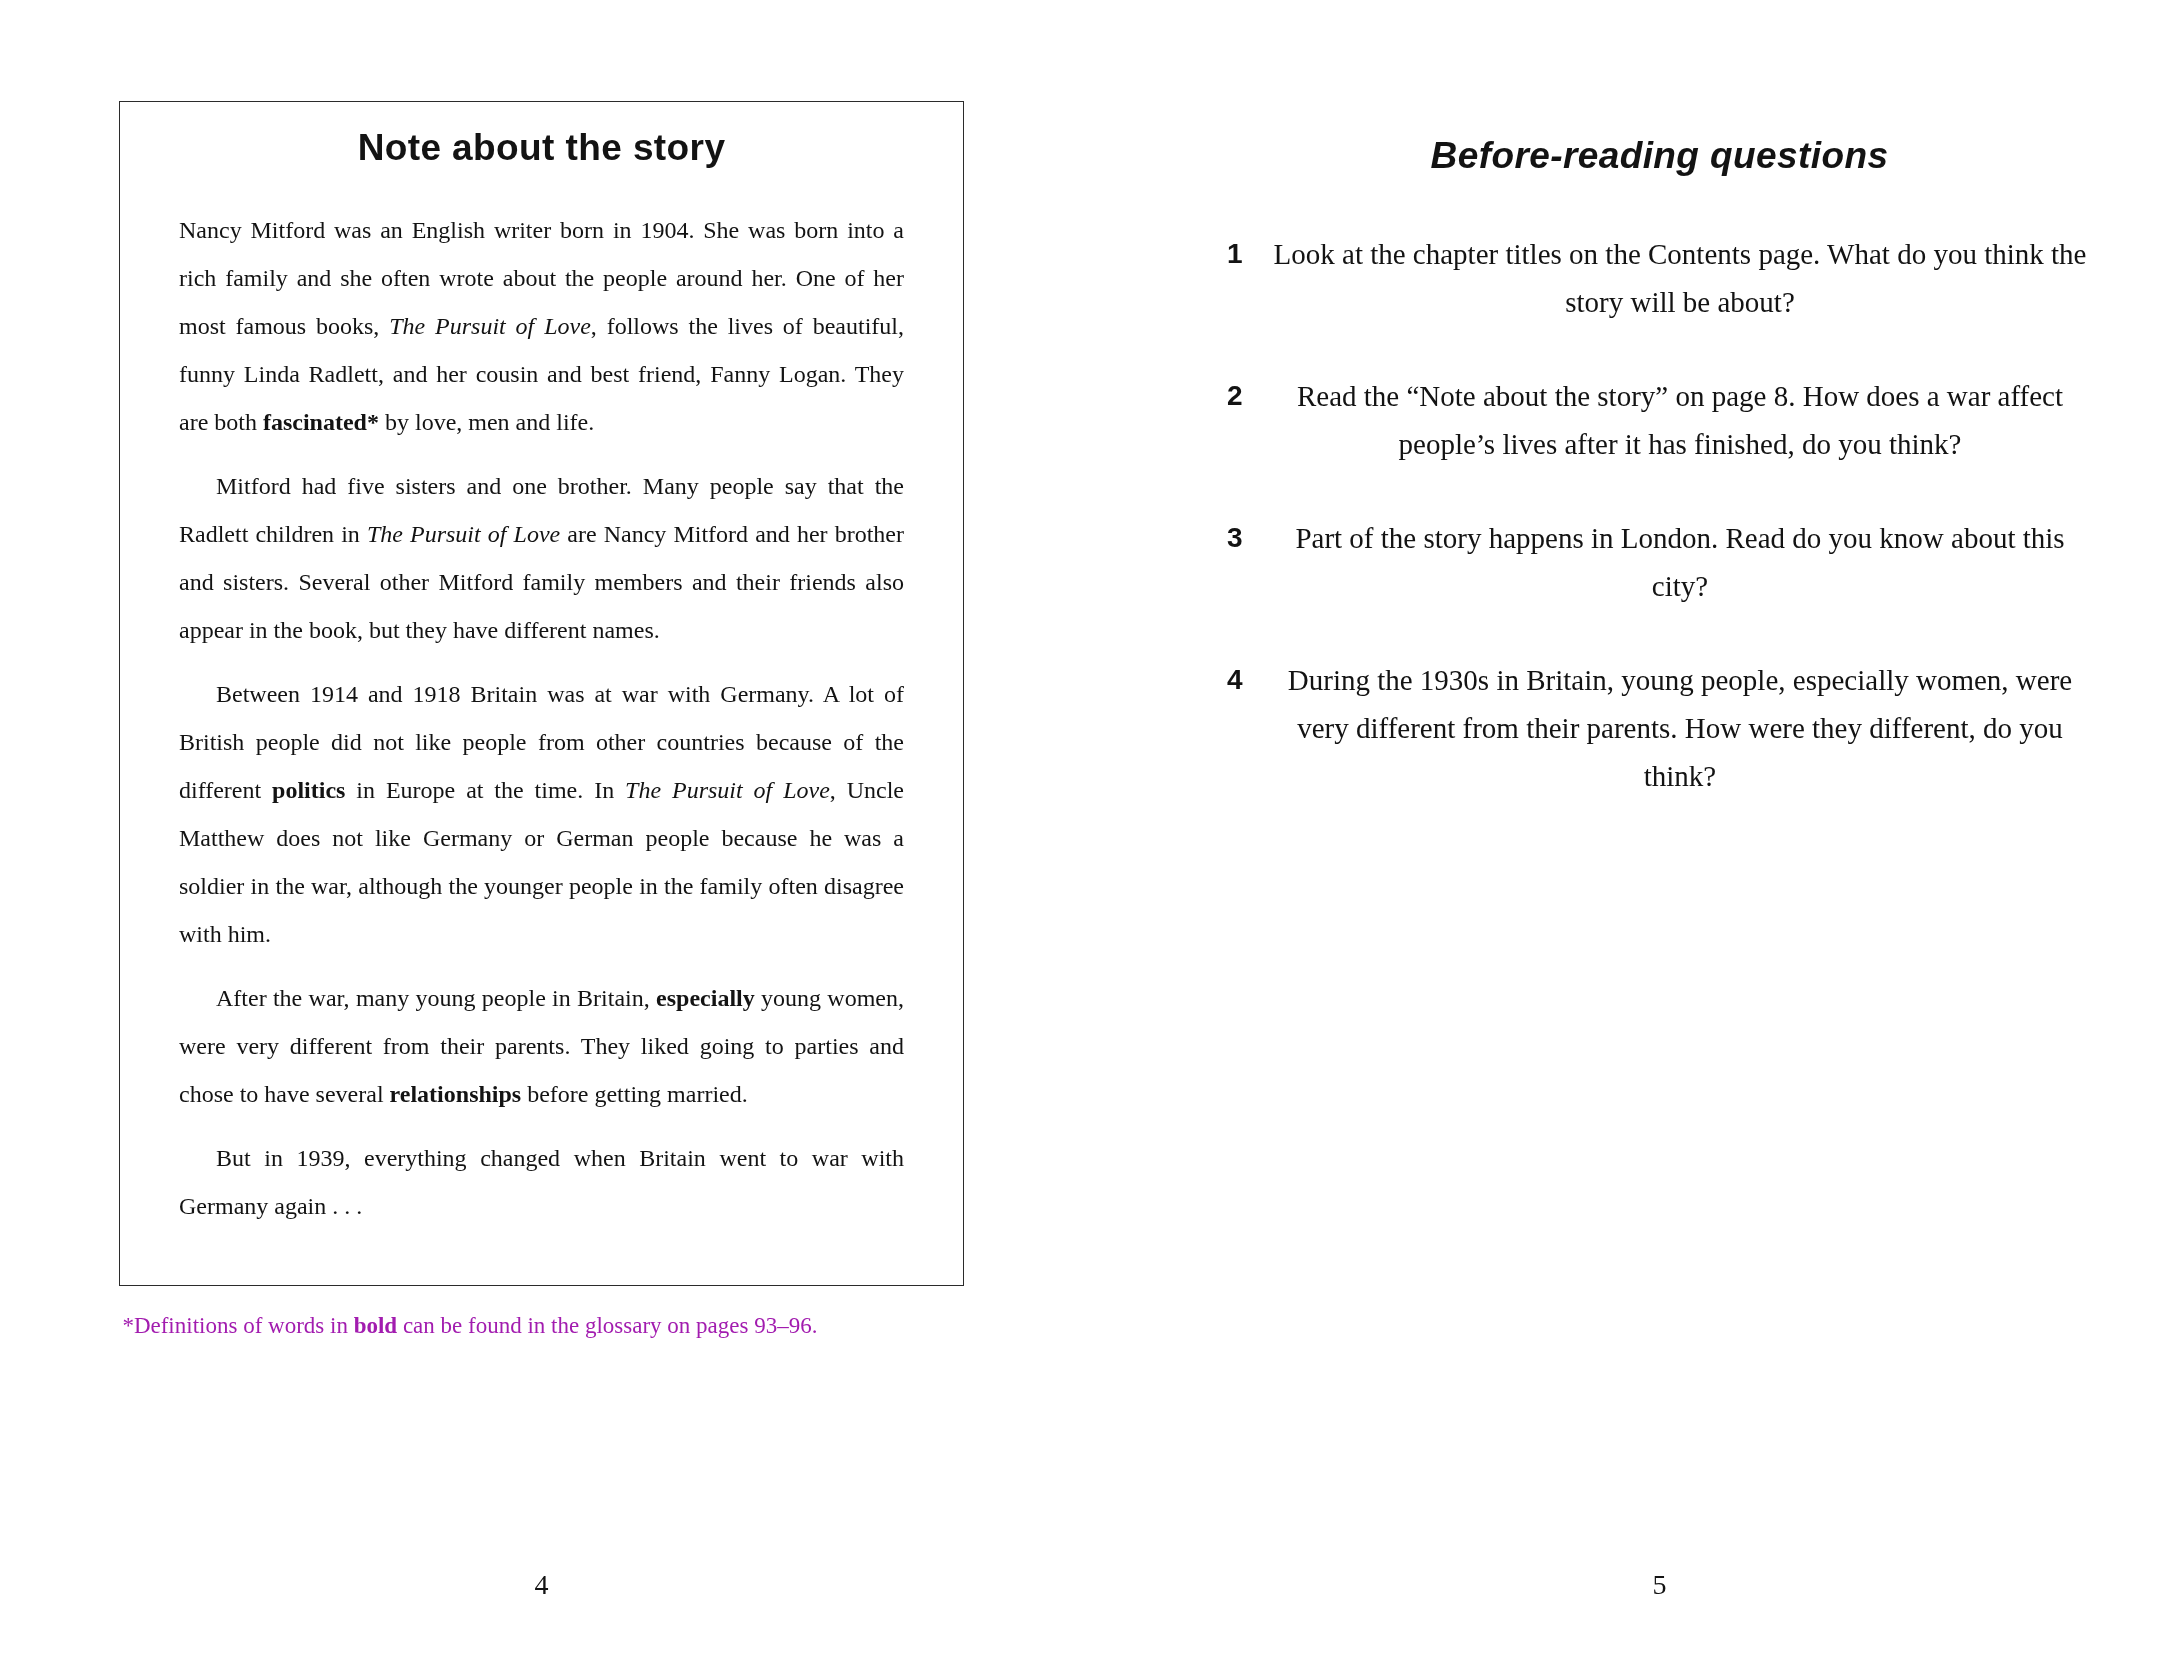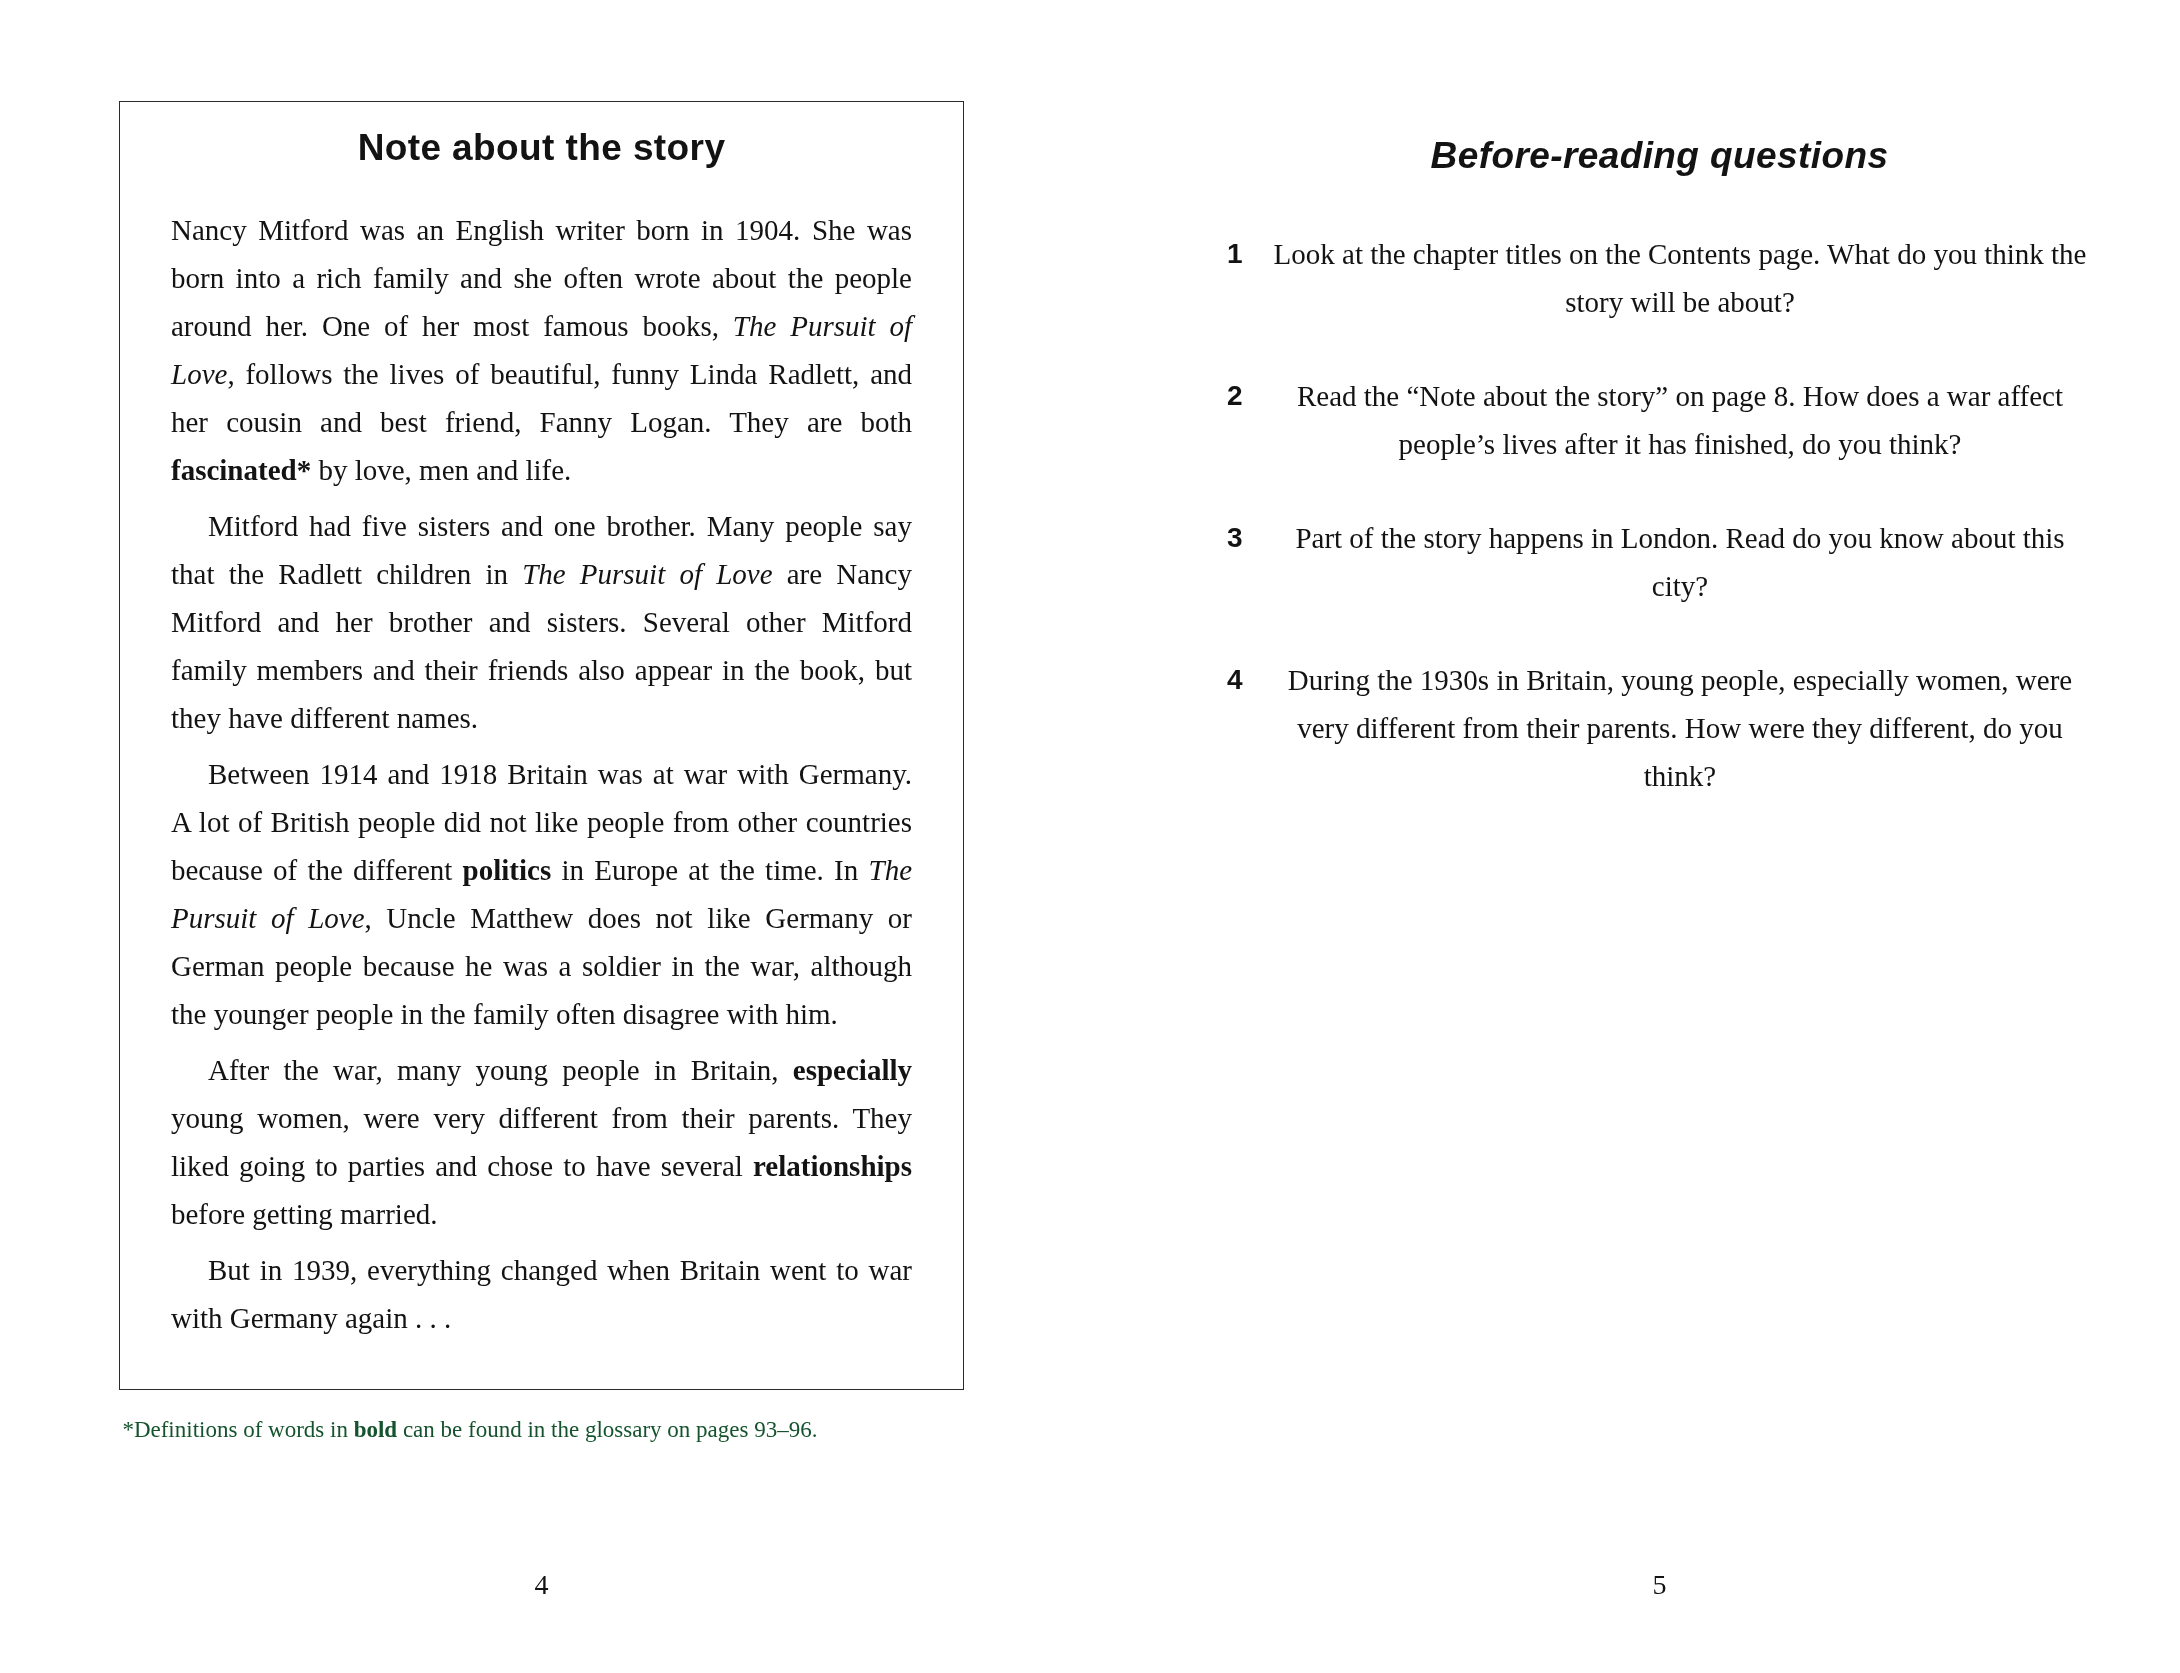--- a/index.html
+++ b/index.html
@@ -33,41 +33,41 @@
     font-family: "Liberation Sans", sans-serif;
     font-weight: bold;
     font-size: 37px;
     letter-spacing: 0.4px;
     text-align: center;
     margin: 3.4px 0 37px 0;
     color: #131313;
   }
   .note-body p {
     font-family: "Liberation Serif", serif;
-    font-size: 29px;
+    font-size: 24px;
     line-height: 48px;
     text-align: justify;
-    margin: 8px;
+    margin: 16px;
     color: #131313;
   }
   .note-body p.indent {
     text-indent: 37px;
   }
   .note-body i {
     font-style: italic;
   }
   .note-body b, .footnote b {
     font-weight: bold;
   }
   .footnote {
     font-family: "Liberation Serif", serif;
     font-size: 23px;
     line-height: 31px;
     margin: 24px 0 0 3.4px;
-    color: #14532d;
+    color: #a21caf;
   }
 
   
   .right-page {
     position: absolute;
     left: 1227px;
     top: 135px;
     width: 865px;
   }
   .questions-title {

